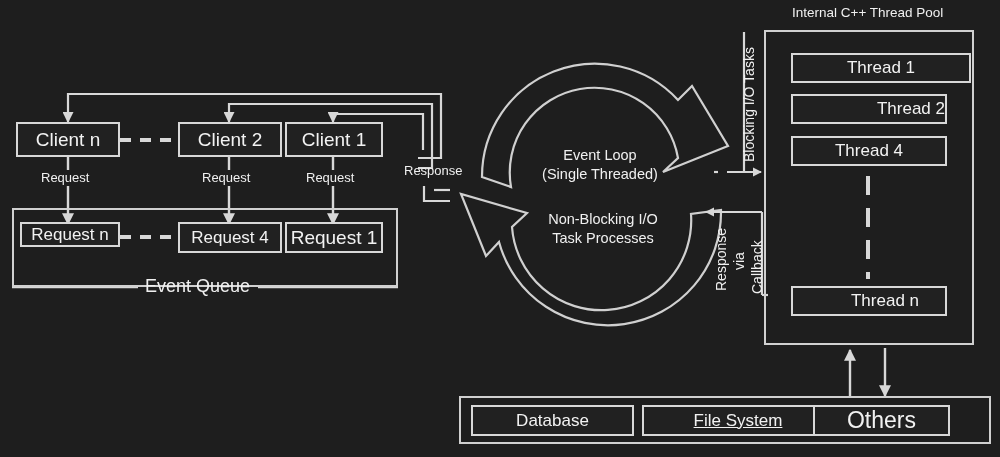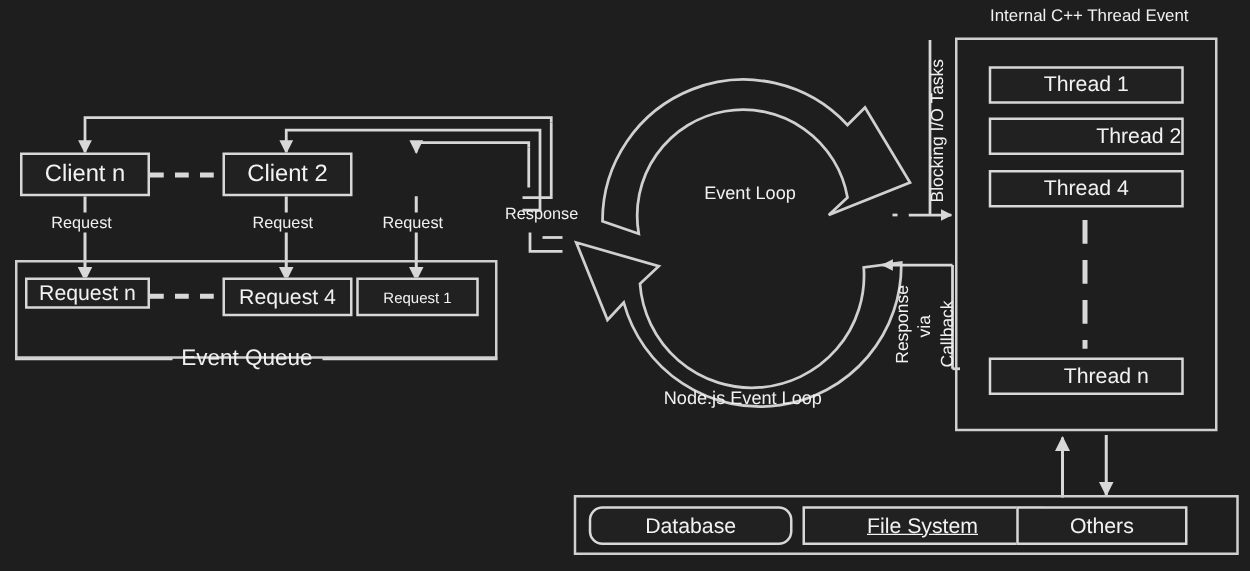--- a/index.html
+++ b/index.html
@@ -107,81 +107,89 @@
       <path d="M 885 348 L 885 396" marker-end="url(#ah)"></path>
     </g>
   </svg>
 
   <div class="box" style="left:16px;top:122px;width:104px;height:35px;font-size:19px;">
     <span>Client n</span>
   </div>
   <div class="box" style="left:178px;top:122px;width:104px;height:35px;font-size:19px;text-align:center;">
     <span>Client 2</span>
   </div>
+  <div class="box" style="left:285px;top:122px;width:98px;height:35px;font-size:19px;">
+    <span>Client 1</span>
+  </div>
 
   <div class="lbl" style="left:41px;top:170px;font-size:13px;">Request</div>
   <div class="lbl" style="left:202px;top:170px;font-size:13px;">Request</div>
   <div class="lbl" style="left:306px;top:170px;font-size:13px;">Request</div>
 
   <div class="lbl" style="left:404px;top:163px;font-size:13px;">Response</div>
 
   <div class="outer" style="left:12px;top:208px;width:386px;height:79px;"></div>
 
   <div class="box" style="left:20px;top:222px;width:100px;height:25px;font-size:17px;">
     <span>Request n</span>
   </div>
   <div class="box" style="left:178px;top:222px;width:104px;height:31px;font-size:17px;">
     <span>Request 4</span>
   </div>
-  <div class="box" style="left:285px;top:222px;width:98px;height:31px;font-size:12px;">
+  <div class="box" style="left:285px;top:222px;width:98px;height:31px;font-size:19px;">
     <span>Request 1</span>
   </div>
 
   <div class="lbl" style="left:145px;top:276px;font-size:18px;">Event Queue</div>
 
   <div class="lbl center" style="left:520px;top:118px;width:160px;font-size:14.5px;line-height:19px;
               display:block;text-align:center;">
     <div>Event Loop</div>
+    <div>(Single Threaded)</div>
   </div>
 
+  <div class="lbl" style="left:522px;top:210px;width:162px;font-size:14.5px;line-height:19px;
+              text-align:center;">
+    <div>Non-Blocking I/O</div>
+    <div>Task Processes</div>
+  </div>
 
-  <div class="lbl" style="left:531px;top:311px;font-size:14.5px;">Node.js Event Loop</div>
 
   <div class="lbl vert" style="left:741px;top:162px;font-size:14px;">Blocking I/O Tasks</div>
 
   <div class="lbl vert" style="left:713px;top:291px;font-size:14px;">Response</div>
   <div class="lbl vert" style="left:731px;top:270px;font-size:14px;">via</div>
   <div class="lbl vert" style="left:749px;top:294px;font-size:14px;">Callback</div>
 
-  <div class="lbl" style="left:792px;top:5px;font-size:13.5px;">Internal C++ Thread Event</div>
+  <div class="lbl" style="left:792px;top:5px;font-size:13.5px;">Internal C++ Thread Pool</div>
 
   <div class="outer" style="left:764px;top:30px;width:210px;height:315px;"></div>
 
-  <div class="box" style="left:791px;top:53px;width:156px;height:30px;font-size:17px;">
+  <div class="box" style="left:791px;top:53px;width:180px;height:30px;font-size:17px;">
     <span>Thread 1</span>
   </div>
   <div class="box" style="left:791px;top:94px;width:156px;height:30px;font-size:17px;justify-content:flex-end;">
     <span>Thread 2</span>
   </div>
   <div class="box" style="left:791px;top:136px;width:156px;height:30px;font-size:17px;">
     <span>Thread 4</span>
   </div>
   <div class="box" style="left:791px;top:286px;width:156px;height:30px;font-size:17px;padding-left:32px;">
     <span>Thread n</span>
   </div>
 
   <svg class="layer" viewBox="0 0 1000 457">
     <line x1="868" y1="176" x2="868" y2="279" stroke="#d8d8d8" stroke-width="4" stroke-dasharray="19 13"></line>
   </svg>
 
   <div class="outer" style="left:459px;top:396px;width:532px;height:48px;"></div>
 
-  <div class="box" style="left:471px;top:405px;width:163px;height:31px;font-size:17px;border-radius:11px;">
+  <div class="box" style="left:471px;top:405px;width:163px;height:31px;font-size:17px;">
     <span>Database</span>
   </div>
   <div class="box" style="left:642px;top:405px;width:192px;height:31px;font-size:17px;text-decoration:underline;">
     <span>File System</span>
   </div>
-  <div class="box" style="left:813px;top:405px;width:137px;height:31px;font-size:17px;">
+  <div class="box" style="left:813px;top:405px;width:137px;height:31px;font-size:23px;">
     <span>Others</span>
   </div>
 
 </div>
 
 </body></html>

